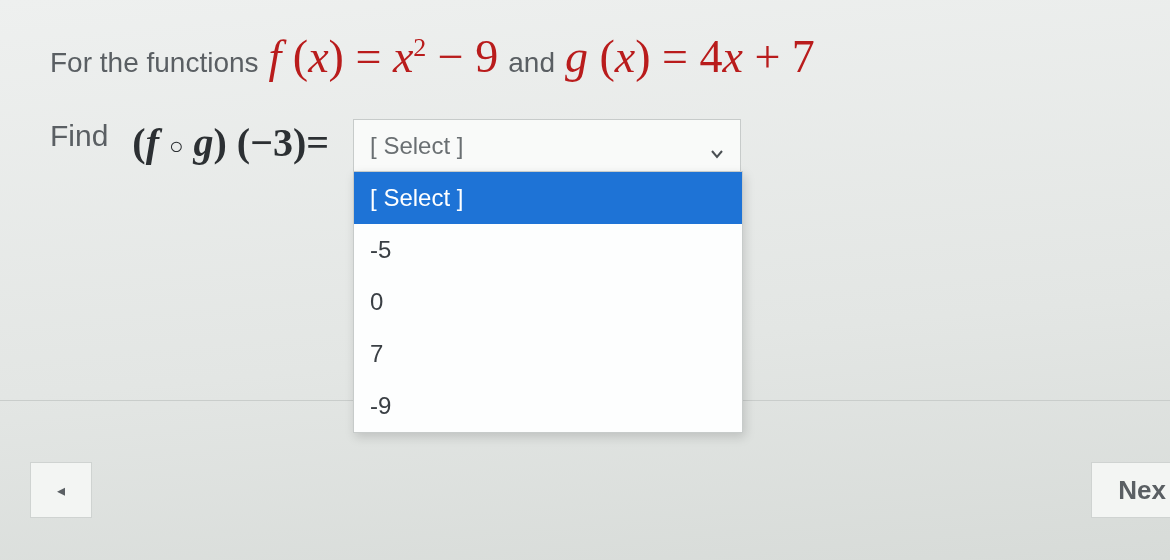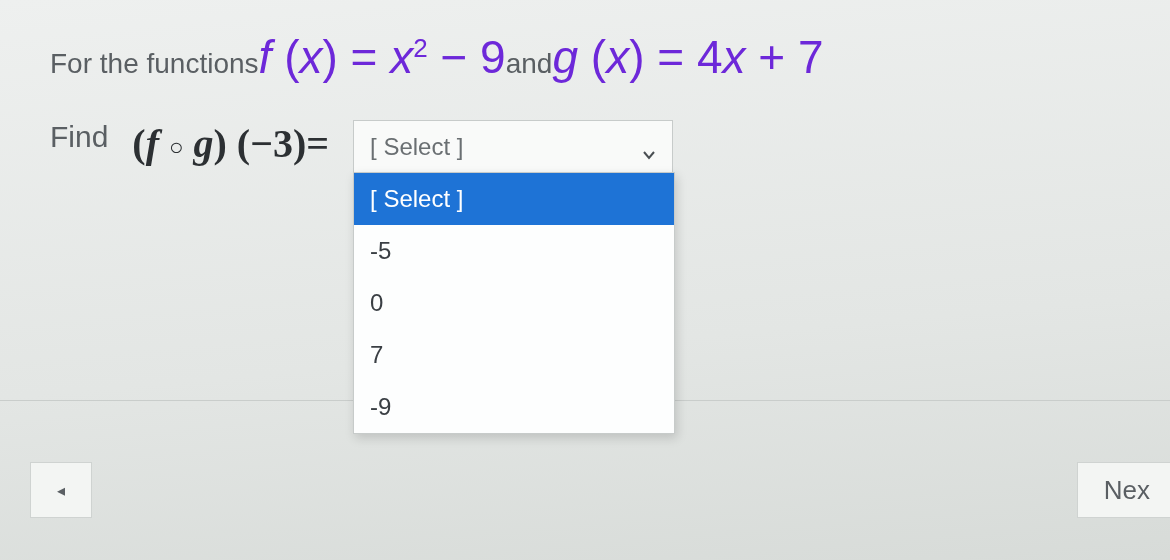--- a/index.html
+++ b/index.html
@@ -1,42 +1,42 @@
 <!DOCTYPE html>
 <html><head>
 <meta charset="utf-8">
 <style>
   html,body{margin:0;padding:0;width:1170px;height:560px;overflow:hidden;
     font-family:"Helvetica Neue",Arial,sans-serif;color:#3a3f44;
     background:linear-gradient(175deg,#eef0ef 0%,#e3e6e4 60%,#d7dbd8 100%);}
   .page{position:relative;width:1170px;height:560px;padding:30px 0 0 50px;box-sizing:border-box;}
-  .line1{font-size:28px;color:#5a5f63;display:flex;align-items:baseline;}
-  .mathbig{font-family:Liberation Sans, sans-serif;font-size:46px;color:#6d28d9;font-style:italic;}
+  .line1{font-size:28px;color:#5a5f63;display:flex;align-items:baseline;gap:10px;}
+  .mathbig{font-family:Liberation Serif, serif;font-size:46px;color:#b91c1c;font-style:italic;}
   .mathbig .op{font-style:normal;}
   .mathbig sup{font-size:26px;vertical-align:super;font-style:normal;}
   .line2{margin-top:36px;font-size:30px;color:#5a5f63;display:flex;align-items:flex-start;gap:24px;}
   .mathmed{font-family:Georgia,"Times New Roman",serif;font-size:40px;color:#2c3033;font-weight:bold;}
   .mathmed .it{font-style:italic;}
   .mathmed .sm{font-size:24px;vertical-align:middle;}
-  .selectwrap{position:relative;width:320px;}
+  .selectwrap{position:relative;width:388px;}
   .selectbox{height:52px;border:1px solid #c7cbca;background:#f9faf9;
     display:flex;align-items:center;justify-content:space-between;
     padding:0 16px;font-size:24px;color:#6a6f72;cursor:pointer;}
   .chev{width:14px;height:14px;}
   .chev svg{width:14px;height:14px;stroke:#4a4f53;stroke-width:2;fill:none;}
   .dropdown{position:absolute;top:52px;left:0;width:100%;background:#fdfefe;
     border:1px solid #c7cbca;box-shadow:2px 4px 10px rgba(0,0,0,.15);z-index:5;}
   .opt{padding:12px 16px;font-size:24px;color:#3a3f44;cursor:pointer;}
   .opt.hl{background:#1e73d6;color:#fff;}
   .divider{position:absolute;left:0;right:0;top:400px;height:0;border-top:1px solid #c9cdcb;}
   .navbtn{position:absolute;bottom:42px;height:54px;padding:0 26px;
     border:1px solid #cfd3d1;background:#f3f5f3;color:#5a5f63;font-size:26px;
     display:flex;align-items:center;gap:8px;cursor:pointer;}
   .prev{left:30px;}
-  .next{right:0;border-right:none;padding-right:20px;}
+  .next{right:0;border-right:none;padding-right:4px;font-weight:bold;}
   .tri{font-size:16px;}
 </style>
 </head>
 <body>
 
 <div class="page">
 
   <div class="line1">
     <span>For the functions</span>
     <span class="mathbig"><span class="it">f</span> <span class="op">(</span><span class="it">x</span><span class="op">)</span> <span class="op">=</span> <span class="it">x</span><sup>2</sup> <span class="op">− 9</span></span>

